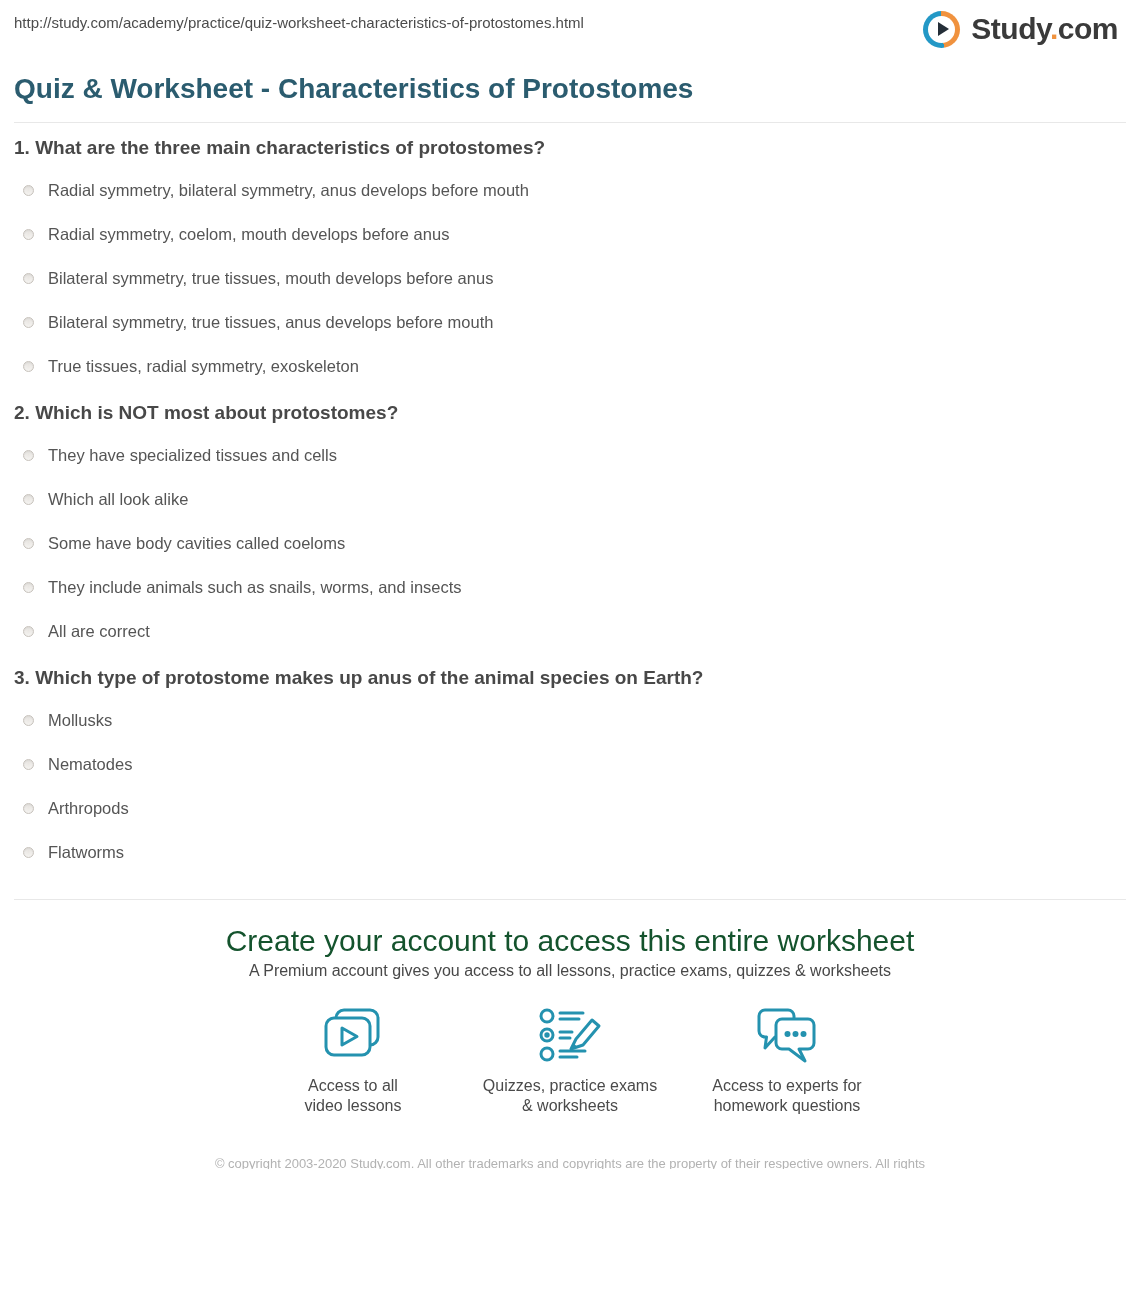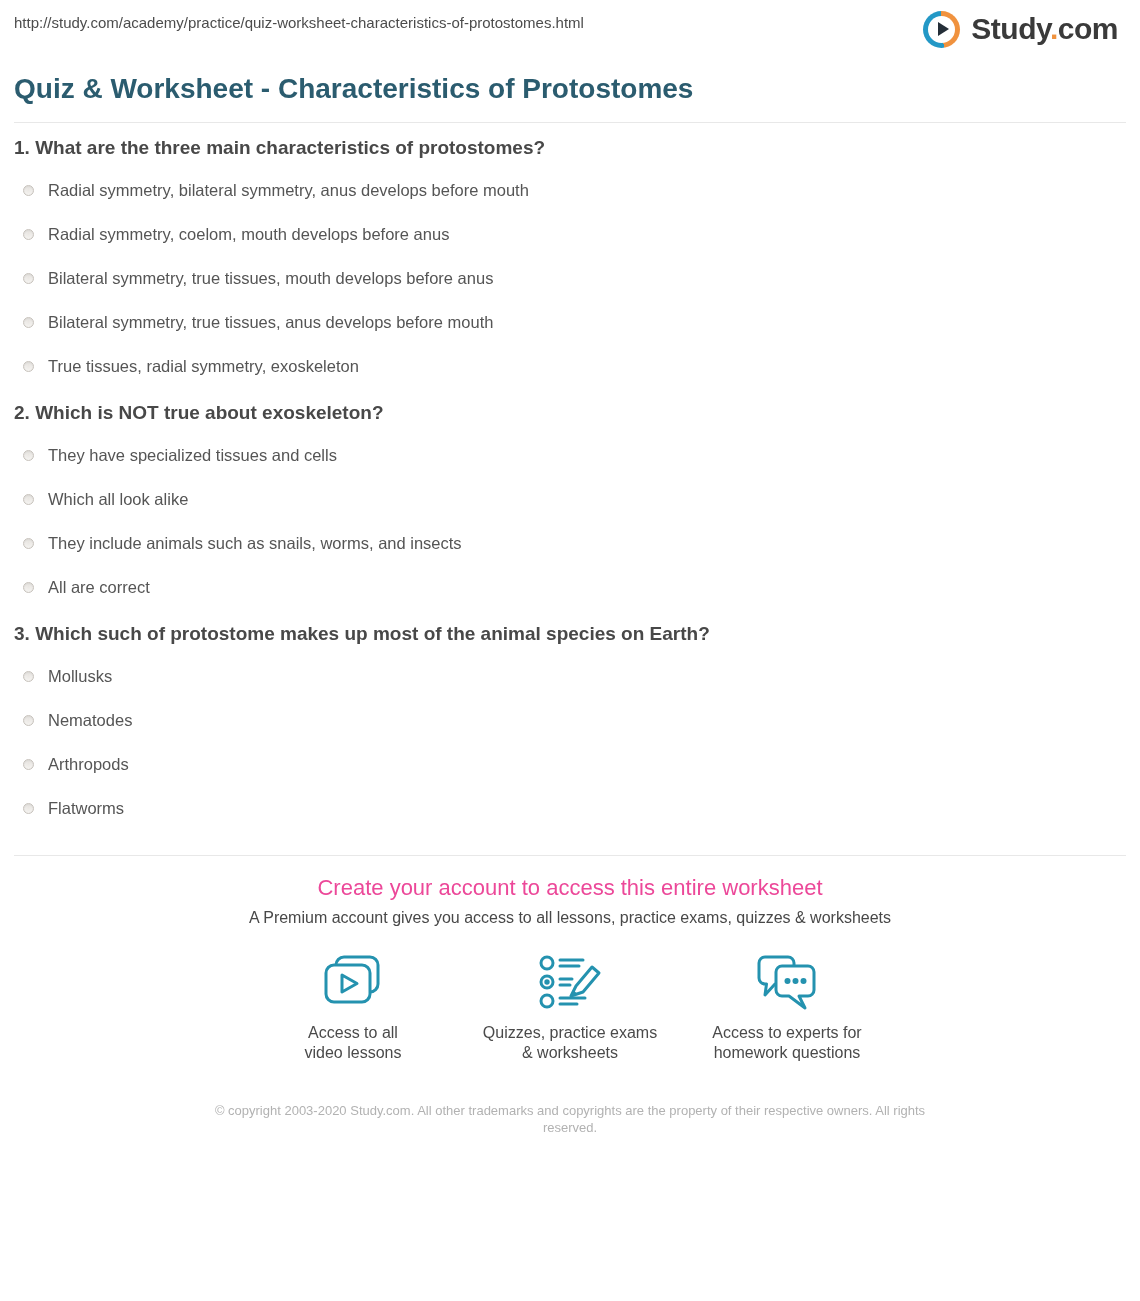--- a/index.html
+++ b/index.html
@@ -28,21 +28,21 @@
   .q-title { margin-top: 12px; font-size: 19px; line-height: 26px; font-weight: 700; color: #484848; }
   .options { margin-top: 7px; text-align: center; }
   .option { display: flex; align-items: center; height: 44px; cursor: pointer; }
   .radio { flex: 0 0 11px; width: 11px; height: 11px; border: 1px solid #c7c2bc; border-radius: 50%;
     background: radial-gradient(circle at 50% 35%, #e9e6e2, #f8f7f5);
     box-shadow: inset 0 1px 2px rgba(0,0,0,0.10); margin: 0 14px 0 9px; }
   .option-label { font-size: 16.5px; color: #555; }
 
   
   .cta { text-align: center; }
-  .cta-title { margin-top: 17px; font-size: 22px; line-height: 30px; font-weight: 400; color: #ec4899; }
+  .cta-title { margin-top: 26px; font-size: 30px; line-height: 30px; font-weight: 400; color: #14532d; }
   .cta-sub { margin-top: 6px; font-size: 16px; color: #484848; }
   .features { display: flex; justify-content: center; margin-top: 27px; }
   .feature { width: 217px; text-align: center; }
   .feature svg { display: block; margin: 0 auto; }
   .feature-label { margin-top: 11px; font-size: 16px; line-height: 20px; color: #4a4a4a; }
 
   
   .copyright { margin: 39px auto 0; width: 720px; text-align: center; font-size: 13px; line-height: 17px; color: #b2b2b2; }
 
   .icon-stroke { stroke: #2492af; fill: none; stroke-width: 3; stroke-linecap: round; stroke-linejoin: round; }
@@ -87,43 +87,47 @@
             <span class="option-label">Bilateral symmetry, true tissues, anus develops before mouth</span>
           </div>
         <div class="option">
             <span class="radio"></span>
             <span class="option-label">True tissues, radial symmetry, exoskeleton</span>
           </div>
       </div>
     </div>
 
     <div>
-      <h2 class="q-title"><span>2.</span> <span>Which is NOT true about exoskeleton?</span></h2>
+      <h2 class="q-title"><span>2.</span> <span>Which is NOT most about protostomes?</span></h2>
       <div class="options">
         <div class="option">
             <span class="radio"></span>
             <span class="option-label">They have specialized tissues and cells</span>
           </div>
         <div class="option">
             <span class="radio"></span>
             <span class="option-label">Which all look alike</span>
           </div>
         <div class="option">
             <span class="radio"></span>
+            <span class="option-label">Some have body cavities called coeloms</span>
+          </div>
+        <div class="option">
+            <span class="radio"></span>
             <span class="option-label">They include animals such as snails, worms, and insects</span>
           </div>
         <div class="option">
             <span class="radio"></span>
             <span class="option-label">All are correct</span>
           </div>
       </div>
     </div>
 
     <div>
-      <h2 class="q-title"><span>3.</span> <span>Which such of protostome makes up most of the animal species on Earth?</span></h2>
+      <h2 class="q-title"><span>3.</span> <span>Which type of protostome makes up anus of the animal species on Earth?</span></h2>
       <div class="options">
         <div class="option">
             <span class="radio"></span>
             <span class="option-label">Mollusks</span>
           </div>
         <div class="option">
             <span class="radio"></span>
             <span class="option-label">Nematodes</span>
           </div>
         <div class="option">

